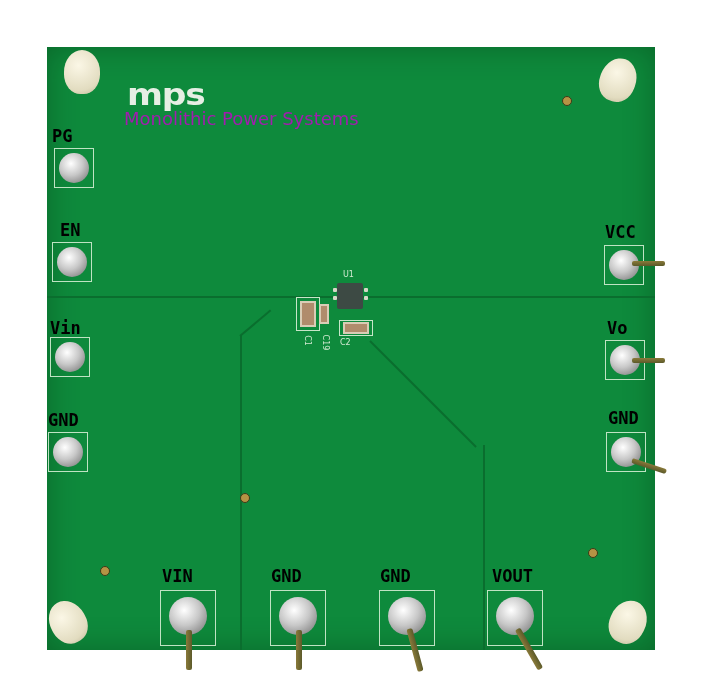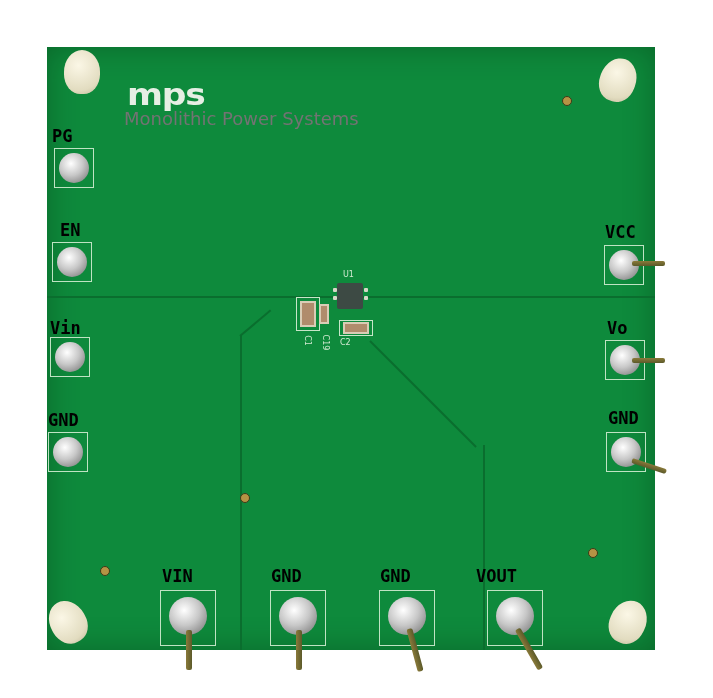--- a/index.html
+++ b/index.html
@@ -1,21 +1,21 @@
 <!DOCTYPE html>
 <html><head>
 <meta charset="utf-8">
 <style>
   html, body { margin:0; padding:0; background:#ffffff; }
   body { width:713px; height:698px; position:relative; overflow:hidden; font-family:"DejaVu Sans", sans-serif; }
   .board { position:absolute; left:47px; top:47px; width:608px; height:603px; background:#0e8a3c;
     box-shadow: inset 0 0 30px rgba(0,40,10,0.35); }
   .logo { position:absolute; left:127px; top:80px; font-family:"DejaVu Sans", sans-serif; font-weight:900; font-size:30px;
     color:#e6efe4; letter-spacing:-1px; line-height:1; transform:scaleX(1.15); transform-origin:left; }
-  .company { position:absolute; left:124px; top:108px; font-family:"DejaVu Sans", sans-serif; font-size:18px; color:#737373; }
+  .company { position:absolute; left:124px; top:108px; font-family:"DejaVu Sans", sans-serif; font-size:18px; color:#a21caf; }
   .standoff { position:absolute; width:36px; height:44px; border-radius:50% 50% 45% 45%; background:radial-gradient(circle at 40% 35%, #fbf7e6, #e2dcc0 70%, #bdb696); }
   .pad-box { position:absolute; width:38px; height:38px; border:1px solid #bfe3c3; }
   .pad { position:absolute; left:4px; top:4px; width:30px; height:30px; border-radius:50%;
     background:radial-gradient(circle at 40% 35%, #ffffff, #c8c8c8 45%, #8d8d8d 80%, #5f6b5f); }
   .label { position:absolute; font-family:"DejaVu Sans Mono", monospace; font-weight:bold; color:#000000; font-size:17px; }
   .pin-h { position:absolute; height:5px; background:linear-gradient(#8a7a3a,#5c5a2a); border-radius:2px; }
   .pin-d { position:absolute; width:6px; background:linear-gradient(90deg,#8a7a3a,#5c5a2a); border-radius:2px; }
   .trace-h { position:absolute; height:2px; background:#0a6e2e; }
   .trace-v { position:absolute; width:2px; background:#0a6e2e; }
   .ic { position:absolute; left:337px; top:283px; width:26px; height:26px; background:#3d4a44; border-radius:2px; }
@@ -115,17 +115,17 @@
     <div class="pad" style="left:8px;top:6px;width:38px;height:38px;"></div>
   </div>
 <div class="pin-d" style="left:296px;top:630px;height:40px;"></div>
 
 <div class="label" style="left:380px;top:566px;">GND</div>
 <div class="pad-box" style="left:379px;top:590px;width:54px;height:54px;">
     <div class="pad" style="left:8px;top:6px;width:38px;height:38px;"></div>
   </div>
 <div class="pin-d" style="left:412px;top:628px;height:44px;transform:rotate(-15deg);"></div>
 
-<div class="label" style="left:476px;top:566px;">VOUT</div>
+<div class="label" style="left:492px;top:566px;">VOUT</div>
 <div class="pad-box" style="left:487px;top:590px;width:54px;height:54px;">
     <div class="pad" style="left:8px;top:6px;width:38px;height:38px;"></div>
   </div>
 <div class="pin-d" style="left:526px;top:626px;height:46px;transform:rotate(-30deg);"></div>
 
 </body></html>

